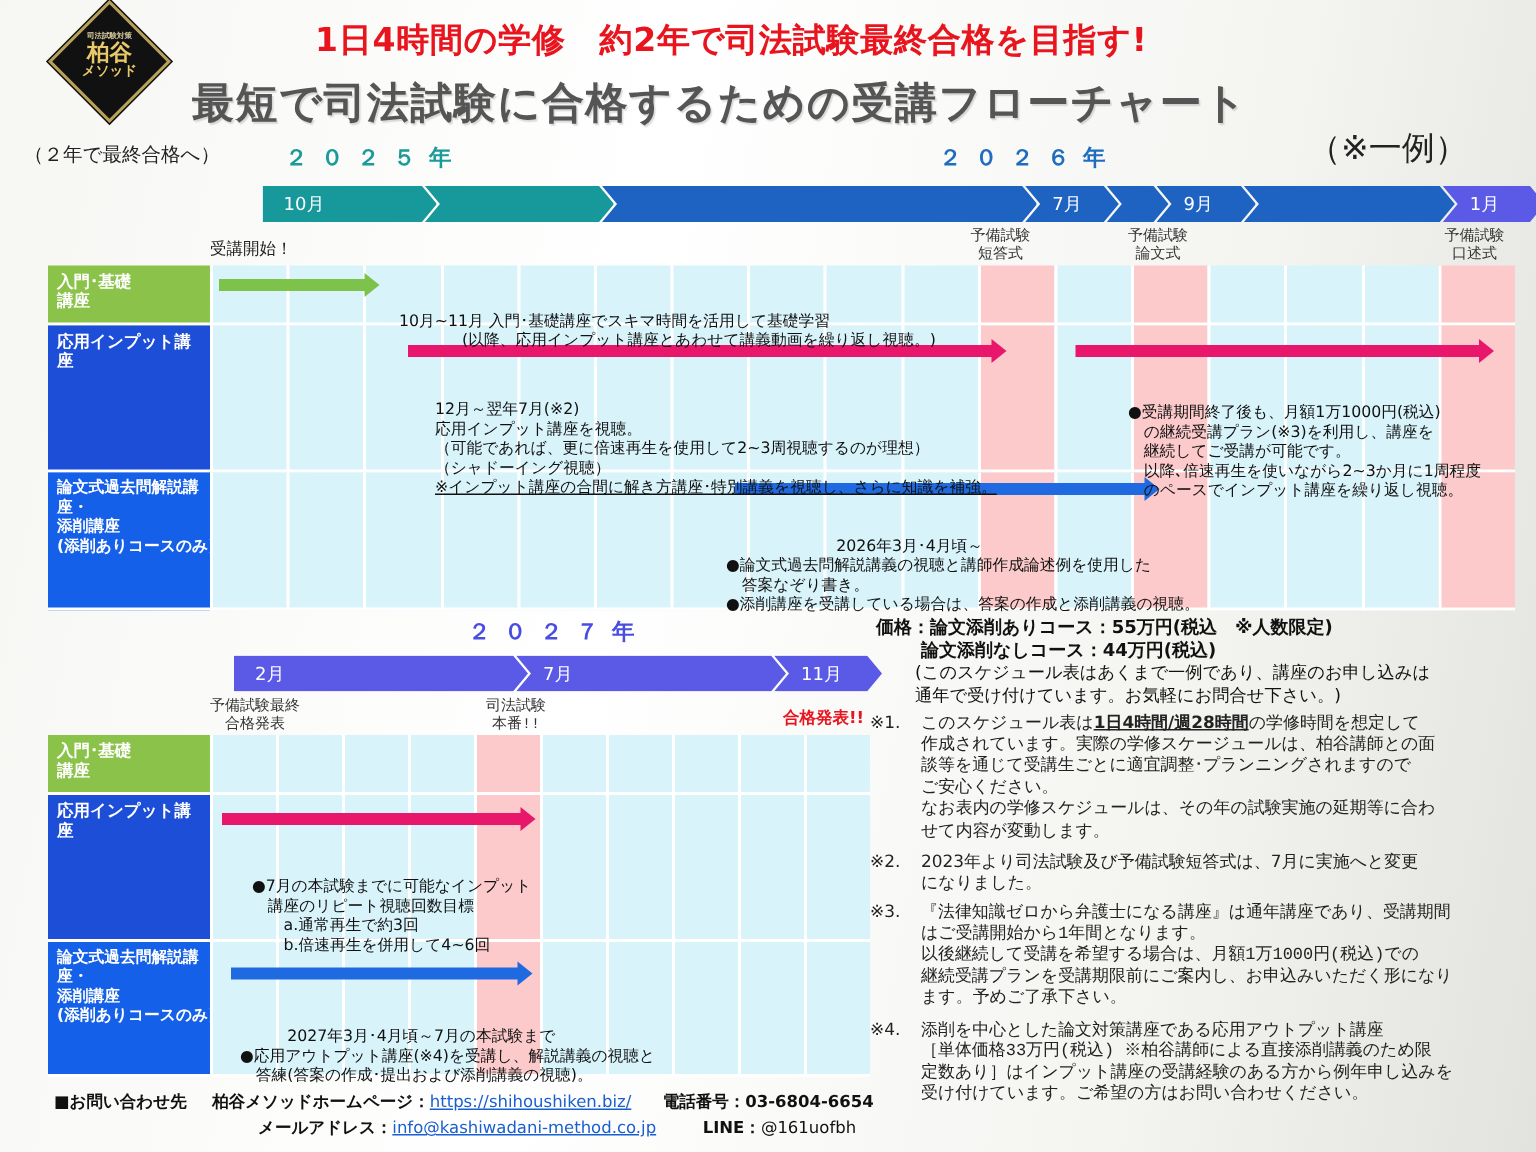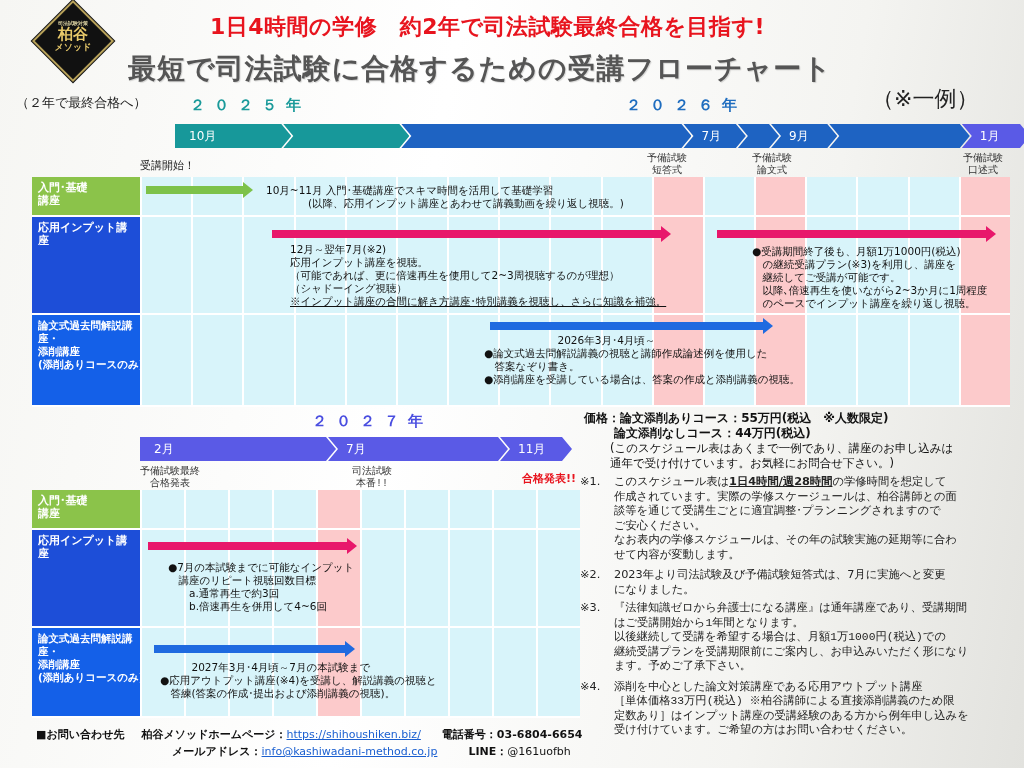--- a/index.html
+++ b/index.html
@@ -53,21 +53,21 @@
     display: flex; align-items: center; padding-left: 18px;
     clip-path: polygon(0 0, calc(100% - 10px) 0, 100% 50%, calc(100% - 10px) 100%, 0 100%, 10px 50%);
     margin-right: -8px;
   }
   .seg.first { clip-path: polygon(0 0, calc(100% - 10px) 0, 100% 50%, calc(100% - 10px) 100%, 0 100%); padding-left: 14px; }
   .seg::after {
     content: ""; position: absolute; right: 2px; top: 0; width: 10px; height: 24px;
   }
 
   .tl1 { left: 140px; top: 124px; width: 882px; padding-left: 35px; }
-  .tl2 { left: 140px; top: 437px; width: 432px; }
+  .tl2 { left: 156px; top: 437px; width: 432px; }
 
   .label-sm { font-size: 10px; line-height: 12px; text-align: center; color: #333; font-family: Liberation Mono, monospace; }
   .start-label { left: 140px; top: 158px; font-size: 11px; color: #222; }
 
   
   .grid { display: flex; }
   .rowlabel {
     width: 108px; color: #fff; font-size: 11px; font-weight: bold; padding: 4px 6px;
     line-height: 13px; border-bottom: 2px solid #fff;
   }
@@ -81,23 +81,23 @@
 
   .arrow { height: 8px; position: absolute; }
   .arrow::after {
     content: ""; position: absolute; right: -9px; top: -4px;
     border-left: 10px solid; border-top: 8px solid transparent; border-bottom: 8px solid transparent;
   }
   .arrow.g { background: #7dc24a; } .arrow.g::after { border-left-color: #7dc24a; }
   .arrow.m { background: #e8176b; } .arrow.m::after { border-left-color: #e8176b; }
   .arrow.b { background: #1f6ae0; } .arrow.b::after { border-left-color: #1f6ae0; }
 
-  .note { font-size: 10.5px; line-height: 13px; color: #111; white-space: pre; }
+  .note { font-size: 10.5px; line-height: 13px; color: #111; white-space: pre; margin-top: 24px; }
   .center { text-align: left; }
-  .u { text-decoration: underline; font-family: Liberation Serif, serif; }
+  .u { text-decoration: underline; }
 
   .price { left: 584px; top: 411px; font-size: 12px; line-height: 15px; color: #111; }
   .price b { font-weight: bold; }
   .fn { font-size: 11.3px; line-height: 14.5px; color: #222; }
   .fn .num { display: inline-block; width: 34px; }
   .fn .indent { padding-left: 34px; font-family: Liberation Mono, monospace; }
   .bold-u { font-weight: bold; text-decoration: underline; }
 
   .footer { left: 36px; top: 726px; font-size: 11px; line-height: 17px; color: #111; }
   .footer a { color: #1a5fd0; text-decoration: underline; }
@@ -251,21 +251,21 @@
     </div>
   <div class="seg" style="width:180px;background:#5a5ae6">
       <span>7月</span>
     </div>
   <div class="seg" style="width:72px;background:#5a5ae6">
       <span>11月</span>
     </div>
 </div>
 <div class="abs label-sm" style="left:128px;top:466px;width:84px;white-space:pre">予備試験最終
 合格発表</div>
-<div class="abs label-sm" style="left:344px;top:466px;width:56px;white-space:pre">司法試験
+<div class="abs label-sm" style="left:316px;top:466px;width:56px;white-space:pre">司法試験
 本番!!</div>
 <div class="abs pass">合格発表!!</div>
 
 <div class="abs" style="left:32px;top:490px;width:548px;">
   <div class="grid" style="height:40px">
     <div class="rowlabel green" style="white-space:pre">入門･基礎
 講座</div>
     <div class="cells">
       <div class="cell"></div>
         <div class="cell"></div>

